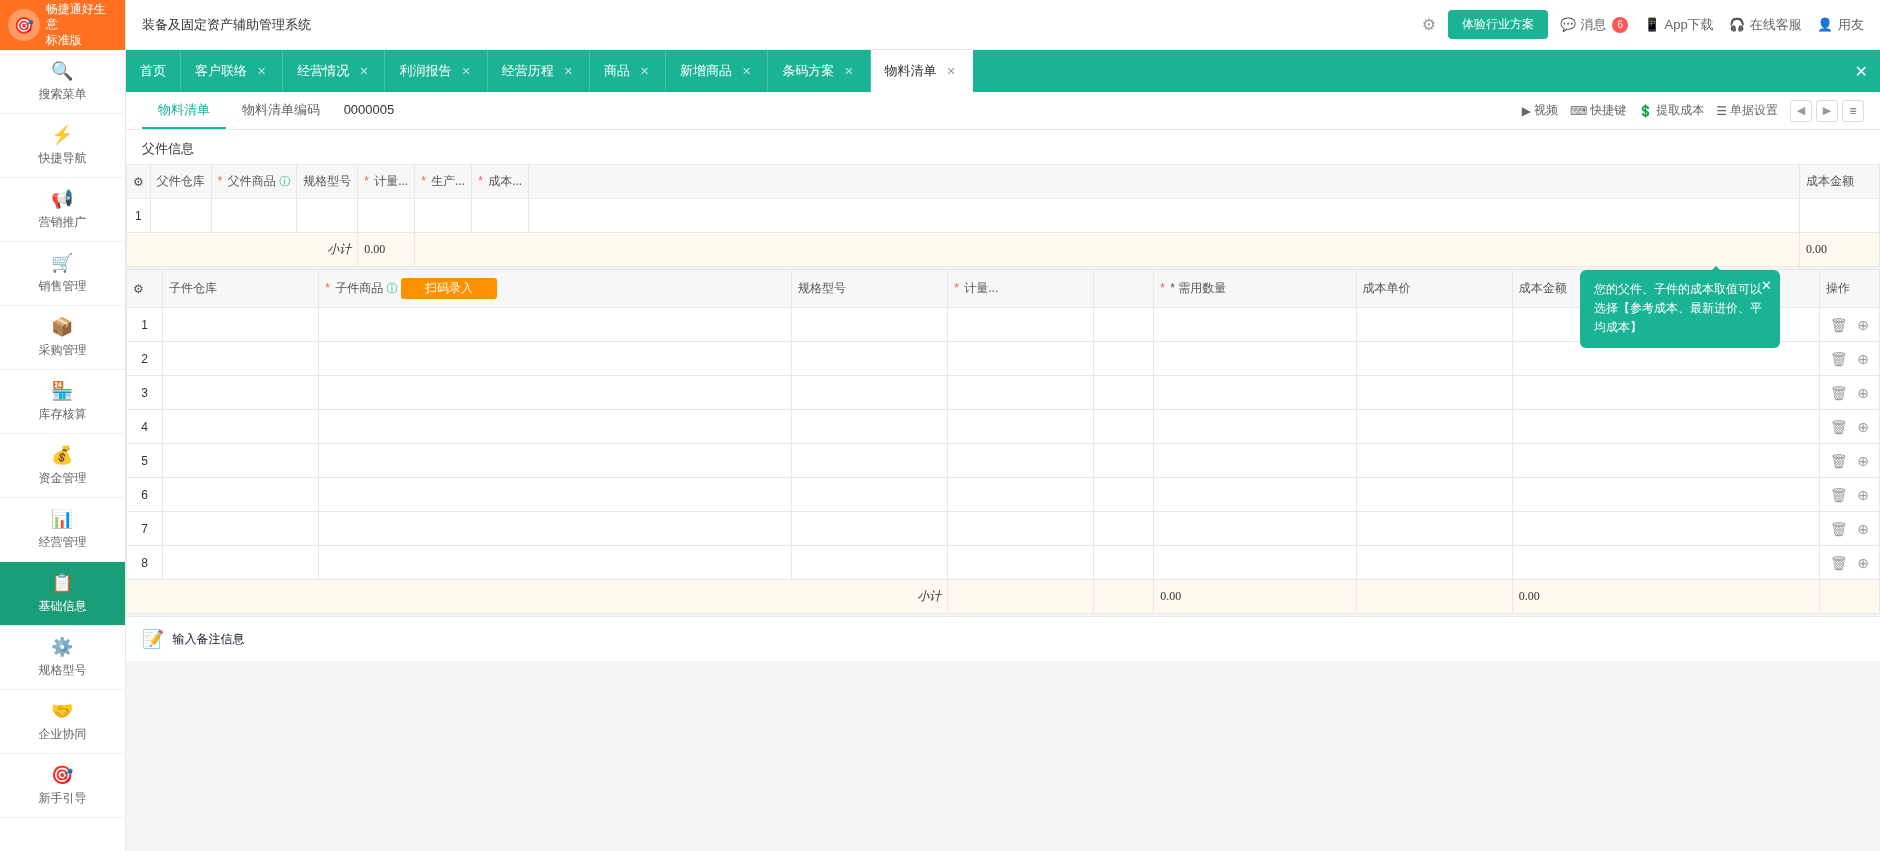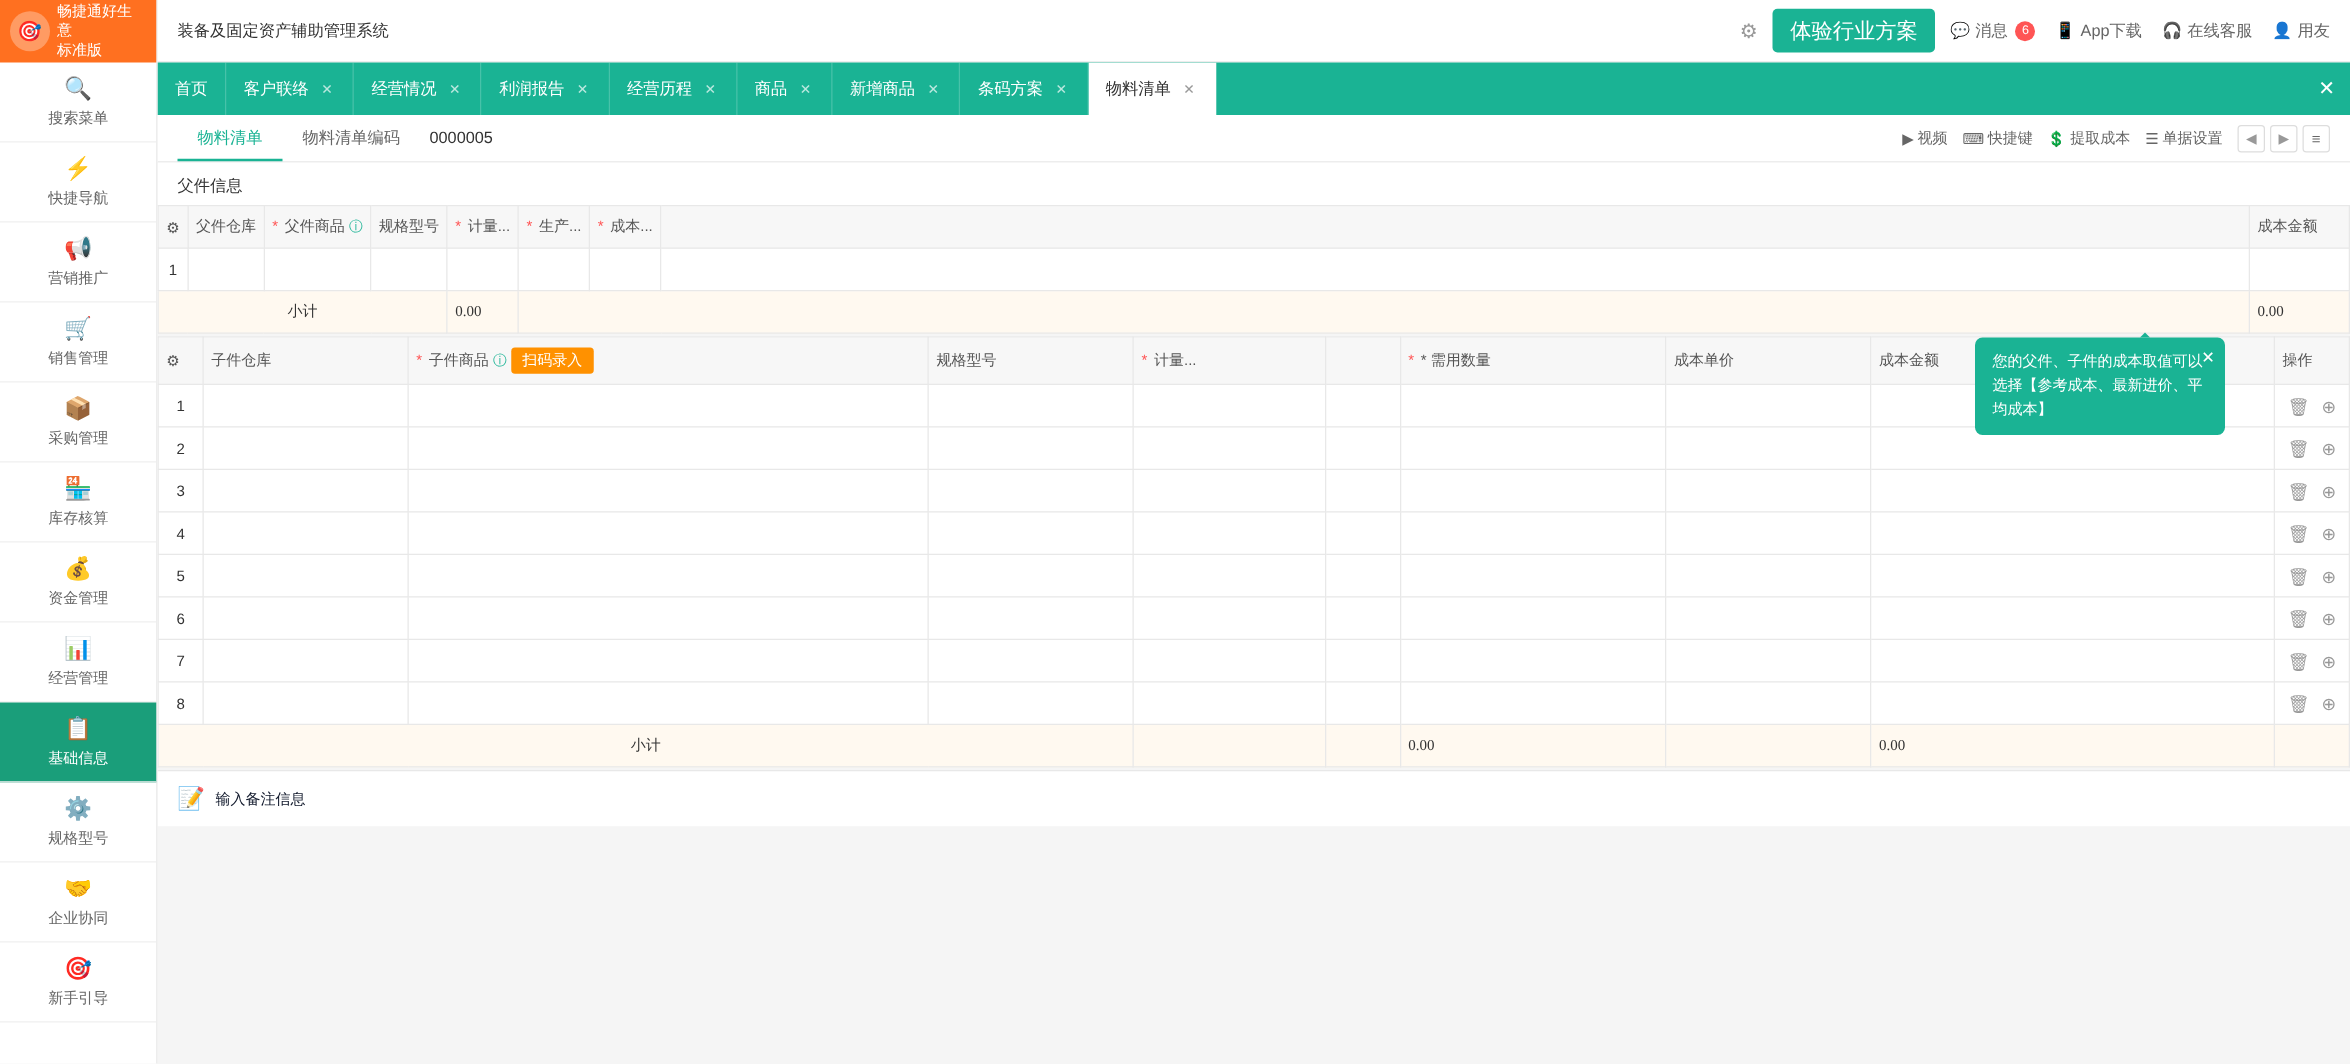--- a/index.html
+++ b/index.html
@@ -74,21 +74,21 @@
       font-size: 13px;
       flex: 1;
     }
     .topbar-btn {
       background: #1ab394;
       color: #fff;
       border: none;
       border-radius: 4px;
       padding: 6px 14px;
       cursor: pointer;
-      font-size: 17px;
+      font-size: 12px;
     }
     .topbar-actions {
       display: flex;
       align-items: center;
       gap: 16px;
       color: #666;
       font-size: 13px;
     }
     .topbar-action {
       display: flex;
@@ -262,22 +262,23 @@
       padding: 6px;
       color: #333;
       height: 34px;
     }
     .data-table .subtotal-row td {
       background: #fff9f0;
       color: #333;
       font-size: 12px;
     }
     .data-table .subtotal-label {
-      text-align: center;
+      text-align: right;
       color: #666;
+      font-style: italic;
     }
     .data-table .subtotal-value {
       text-align: left;
       font-weight: 500;
       font-family: Liberation Serif, serif;
     }
     .required-star { color: #f55; margin-right: 2px; }
     .th-settings {
       text-align: center;
       width: 36px;
@@ -297,21 +298,21 @@
       font-size: 14px;
       margin: 0 3px;
     }
 
     
     .scan-btn {
       background: #ff9100;
       color: #fff;
       border: none;
       border-radius: 3px;
-      padding: 2px 9px;
+      padding: 2px 24px;
       font-size: 12px;
       cursor: pointer;
     }
 
     
     .tooltip-popup {
       position: absolute;
       top: 140px;
       right: 100px;
       background: #1ab394;

